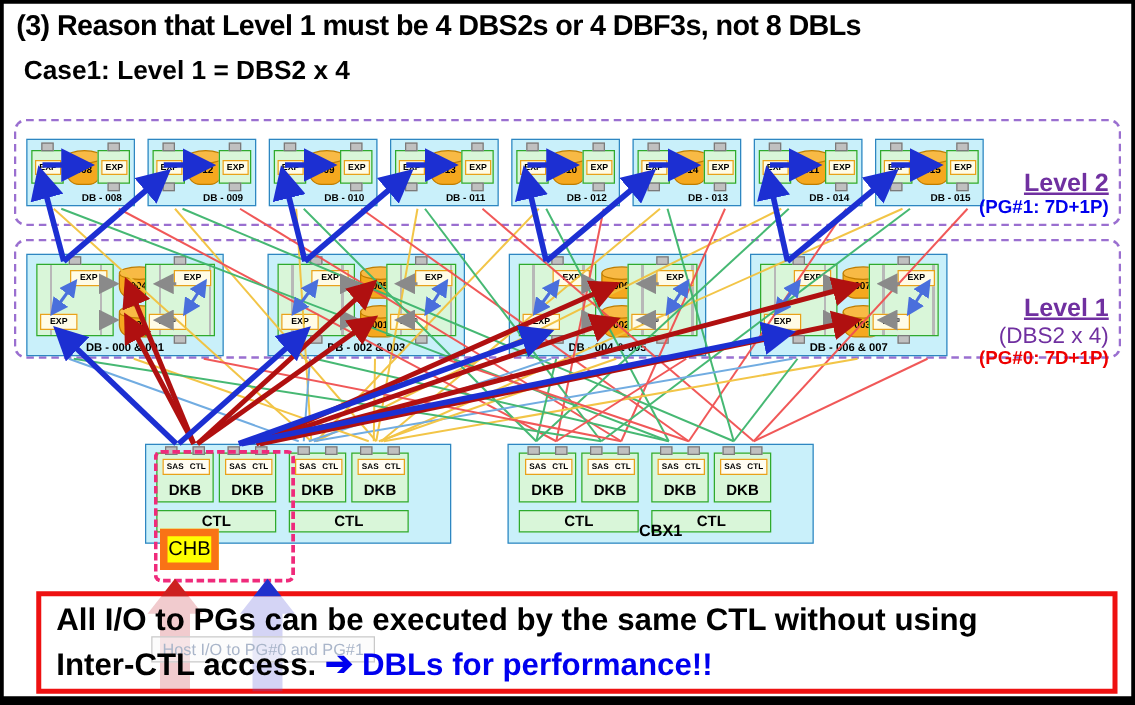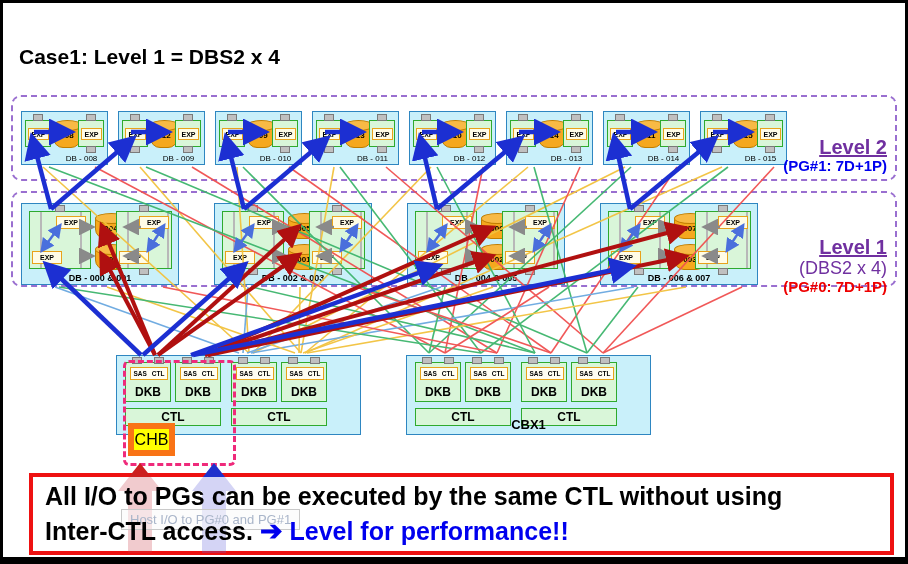--- a/index.html
+++ b/index.html
@@ -20,21 +20,21 @@
   #lvl2-caption{top:100px;}
   #lvl1-caption{top:200px;}
   .lvl-name{font-size:20px;font-weight:bold;color:#7030a0;text-decoration:underline;}
   .lvl-config{font-size:18px;color:#7030a0;}
   .lvl-pg{font-size:15px;font-weight:bold;}
   #lvl2-caption .lvl-pg{color:#0000ee;}
   #lvl1-caption .lvl-pg{color:#ee0000;}
   
   #lvl2-row{position:absolute;left:18px;top:108px;display:flex;gap:10px;z-index:1;}
   .dbl{position:relative;width:87px;height:54px;background:#c9f0fa;border:1.6px solid #2e86c1;}
-  .dbl .lbl{position:absolute;left:0;right:0;bottom:1px;text-align:center;font-size:8px;font-weight:normal;color:#000;padding-left:34px;}
+  .dbl .lbl{position:absolute;left:0;right:0;bottom:1px;text-align:center;font-size:8px;font-weight:bold;color:#000;padding-left:34px;}
   
   .mod{position:absolute;background:#d9f6d9;border:1.4px solid #2eaa2e;}
   .mod::before,.mod::after{content:"";position:absolute;left:50%;transform:translateX(-50%);width:8px;height:5px;background:#c0c0c0;border:1px solid #7a7a7a;}
   .mod::before{top:-7px;} .mod::after{bottom:-7px;}
   .dbl .mod{width:26px;height:27px;top:8px;}
   .dbl .mod.m-l{left:3px;} .dbl .mod.m-r{right:3px;}
   .chip{position:absolute;background:#fffce6;border:1.3px solid #e8a21a;display:flex;align-items:center;justify-content:center;font-size:7px;font-weight:bold;color:#000;}
   .dbl .chip{width:21px;height:12px;left:2px;top:7px;}
   
   .cyl{position:absolute;background:#f5a81e;border:1.5px solid #bf7d00;border-radius:3px 3px 10px 10px;}
@@ -78,20 +78,21 @@
   #watermark{position:absolute;left:88px;top:32px;padding:2px 8px;border:1.5px solid #c9c9c9;background:rgba(250,250,250,0.55);color:#a9b5c9;font-size:13px;white-space:nowrap;}
   #banner .txt{position:absolute;left:12px;top:2px;font-size:25px;font-weight:bold;color:#000;line-height:35px;white-space:nowrap;}
   #banner .blue{color:#0000ee;}
   #banner .b-arrow{font-size:27px;}
 </style>
 </head>
 <body>
 
 <div id="canvas">
 
+  <div class="title">(3) Reason that Level 1 must be 4 DBS2s or 4 DBF3s, not 8 DBLs</div>
   <div class="subtitle">Case1: Level 1 = DBS2 x 4</div>
 
   <div class="lvl-region" id="lvl2-region"></div>
   <div class="lvl-region" id="lvl1-region"></div>
 
   <div class="lvl-caption" id="lvl2-caption">
     <div class="lvl-name">Level 2</div>
     <div class="lvl-pg">(PG#1: 7D+1P)</div>
   </div>
   <div class="lvl-caption" id="lvl1-caption">
@@ -471,18 +472,18 @@
       <polygon points="181,-14 203,14 193,14 193,76 169,76 169,14 159,14" fill="rgba(100,100,220,0.28)"></polygon>
       <polygon points="107,-14 118,0 96,0" fill="#cc2020"></polygon>
       <polygon points="181,-14 192,0 170,0" fill="#2030cc"></polygon>
     </svg>
     <div id="watermark">Host I/O to PG#0 and PG#1</div>
     <div class="txt">
       <div>All I/O to PGs can be executed by the same CTL without using</div>
       <div>
         <span>Inter-CTL access.</span>
         <span class="blue b-arrow">➔</span>
-        <span class="blue">Level for performance!!</span>
+        <span class="blue">DBLs for performance!!</span>
       </div>
     </div>
   </div>
 
 </div>
 
 </body></html>

